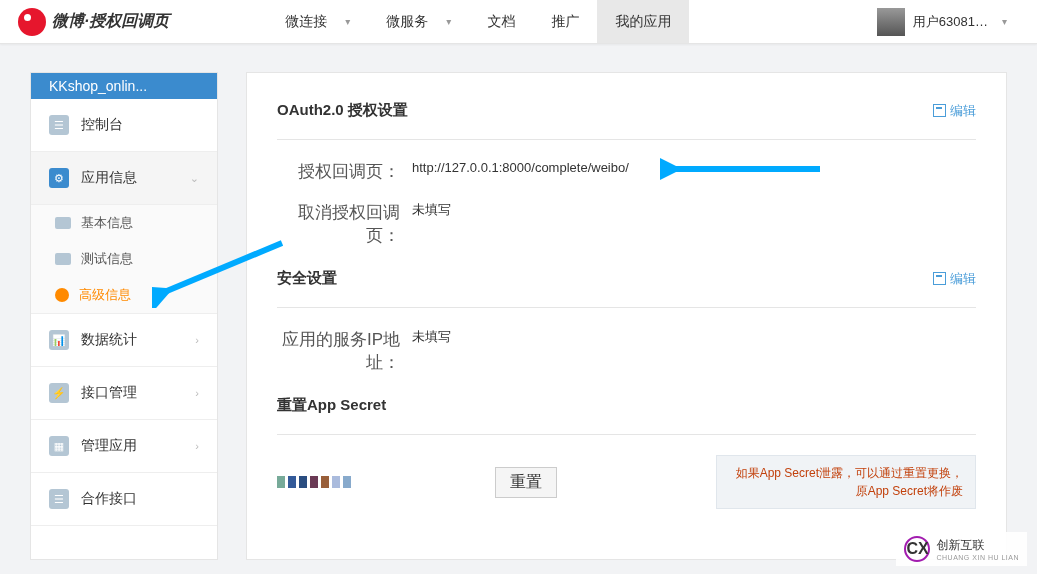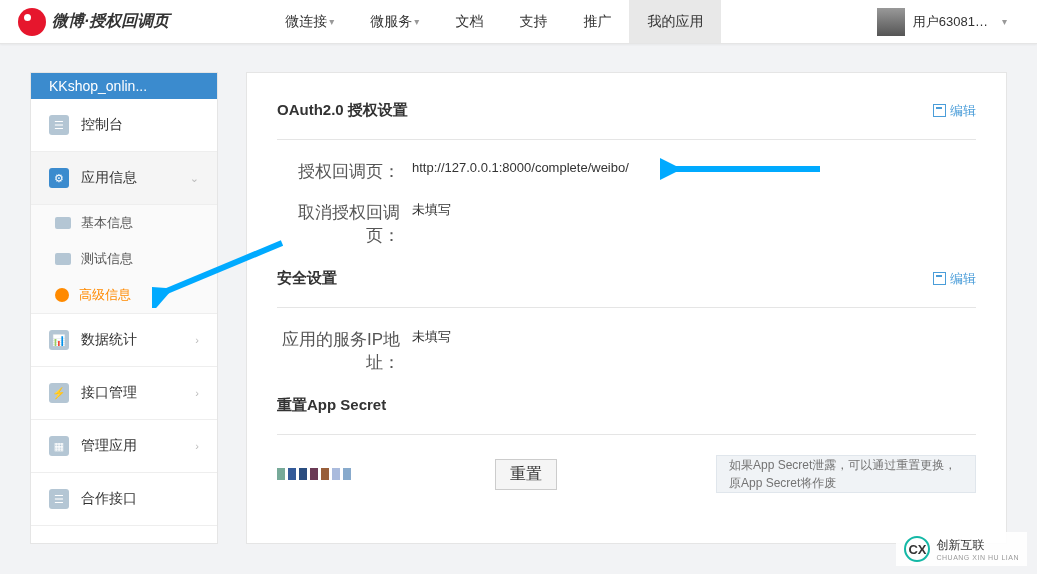--- a/index.html
+++ b/index.html
@@ -4,21 +4,21 @@
   <style>
     * { margin: 0; padding: 0; box-sizing: border-box; font-family: "Microsoft YaHei", Arial, sans-serif; }
     body { background: #f2f3f5; width: 1037px; height: 574px; overflow: hidden; position: relative; }
     
     .topnav { background: #fff; height: 44px; display: flex; align-items: center; border-bottom: 1px solid #e5e5e5; box-shadow: 0 1px 2px rgba(0,0,0,0.05); }
     .logo { display: flex; align-items: center; padding: 0 18px; gap: 6px; }
     .logo-orb { width: 28px; height: 28px; background: #e6162d; border-radius: 50%; position: relative; }
     .logo-orb::after { content: ""; position: absolute; width: 7px; height: 7px; background: #fff; border-radius: 50%; top: 6px; left: 6px; }
     .logo-text { font-size: 16px; font-weight: bold; color: #333; font-style: italic; }
     .nav-items { display: flex; margin-left: 80px; height: 100%; }
-    .nav-item { padding: 0 18px; display: flex; align-items: center; font-size: 14px; color: #333; cursor: pointer; height: 100%; gap: 2px; }
+    .nav-item { padding: 0 18px; display: flex; align-items: center; font-size: 14px; color: #333; cursor: pointer; height: 100%; gap: 18px; }
     .nav-item.active { background: #e8e8e8; }
     .nav-item .chev { font-size: 10px; color: #999; }
     .user-area { margin-left: auto; display: flex; align-items: center; padding-right: 30px; gap: 8px; }
     .avatar { width: 28px; height: 28px; background: linear-gradient(#999, #555); }
     .username { font-size: 13px; color: #333; }
     .user-chev { font-size: 10px; color: #999; margin-left: 6px; }
     
     .container { display: flex; padding: 28px 30px 0 30px; gap: 28px; }
     
     .sidebar { width: 188px; background: #fff; border: 1px solid #e5e5e5; }
@@ -49,26 +49,26 @@
     .reset-row { display: flex; align-items: center; gap: 18px; }
     .secret-blur { width: 200px; height: 16px; display: flex; gap: 3px; align-items: center; }
     .secret-blur span { width: 8px; height: 12px; background: #7a9; }
     .secret-blur span:nth-child(2) { background: #335a99; }
     .secret-blur span:nth-child(3) { background: #2a4d80; }
     .secret-blur span:nth-child(4) { background: #6b3a55; }
     .secret-blur span:nth-child(5) { background: #995f3a; }
     .secret-blur span:nth-child(6) { background: #aabbdd; }
     .secret-blur span:nth-child(7) { background: #88aacc; }
     .reset-btn { padding: 4px 14px; font-size: 16px; border: 1px solid #ccc; background: #f5f5f5; cursor: pointer; color: #333; }
-    .reset-hint { margin-left: auto; background: #f0f3f6; border: 1px solid #e0e6ec; padding: 0 12px; font-size: 12px; color: #737373; width: 260px; line-height: 1.5; }
+    .reset-hint { margin-left: auto; background: #f0f3f6; border: 1px solid #e0e6ec; padding: 8px 12px; font-size: 12px; color: #c2410c; width: 260px; line-height: 1.5; text-align: right; }
     
     .arrow { position: absolute; pointer-events: none; }
     
     .footer-logo { position: absolute; right: 10px; bottom: 8px; display: flex; align-items: center; gap: 6px; background: rgba(255,255,255,0.9); padding: 4px 8px; }
-    .cx-logo { width: 26px; height: 26px; border: 2px solid #14b8a6; border-radius: 50%; display:flex; align-items:center; justify-content:center; font-size:13px; font-weight:bold; color:#333; }
+    .cx-logo { width: 26px; height: 26px; border: 2px solid #a21caf; border-radius: 50%; display:flex; align-items:center; justify-content:center; font-size:16px; font-weight:bold; color:#333; }
     .cx-text { font-size: 12px; color: #333; }
     .cx-sub { font-size: 7px; color: #999; letter-spacing: 0.5px; }
   </style>
 </head>
 <body>
 
 <div class="topnav">
   <div class="logo">
     <div class="logo-orb"></div>
     <span class="logo-text">微博·授权回调页</span>
@@ -77,23 +77,20 @@
     <div class="nav-item">
         <span>微连接</span>
         <span class="chev">▾</span>
       </div>
     <div class="nav-item">
         <span>微服务</span>
         <span class="chev">▾</span>
       </div>
     <div class="nav-item">
         <span>文档</span>
-      </div>
-    <div class="nav-item">
-        <span>支持</span>
       </div>
     <div class="nav-item">
         <span>推广</span>
       </div>
     <div class="nav-item active">
         <span>我的应用</span>
       </div>
   </div>
   <div class="user-area">
     <div class="avatar"></div>

